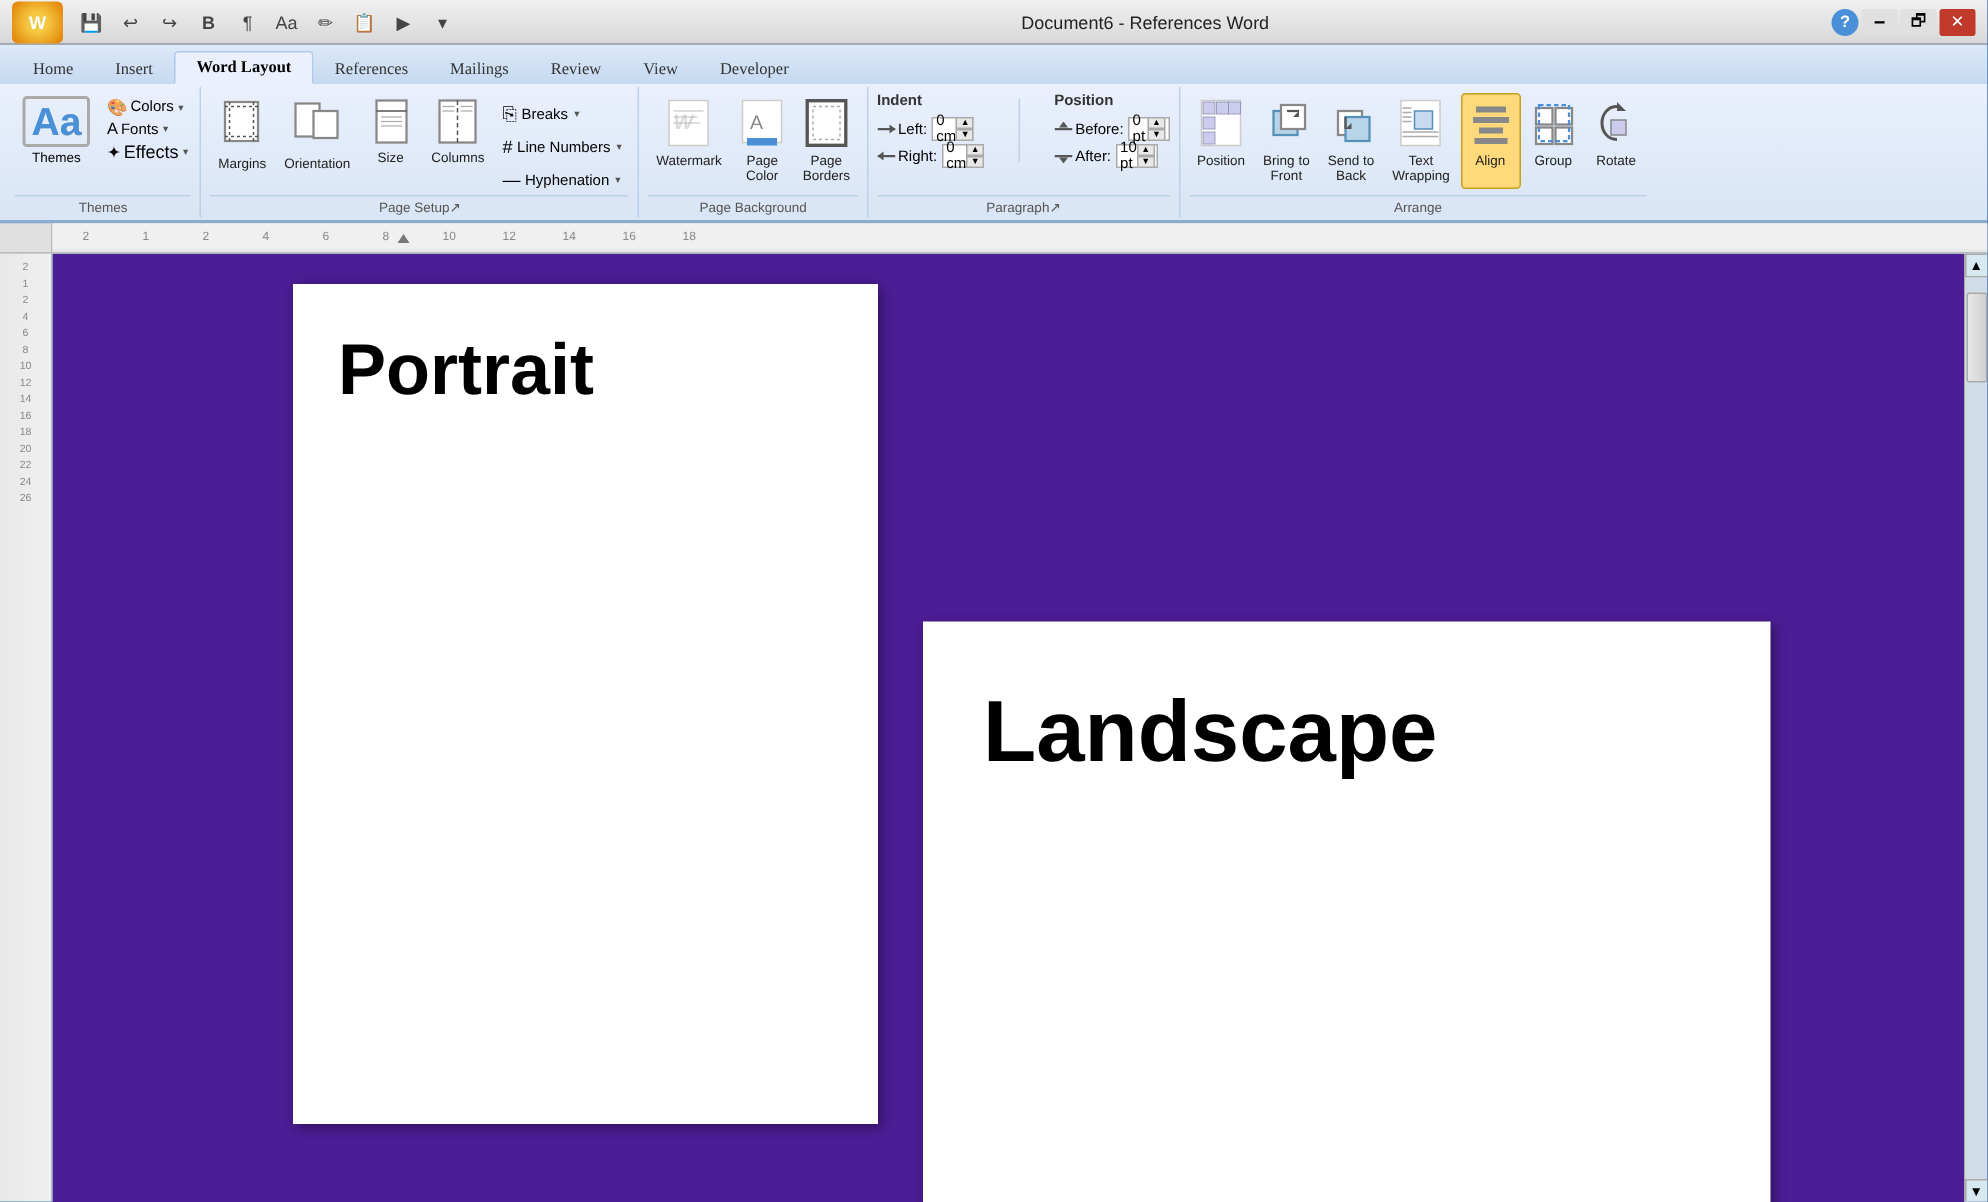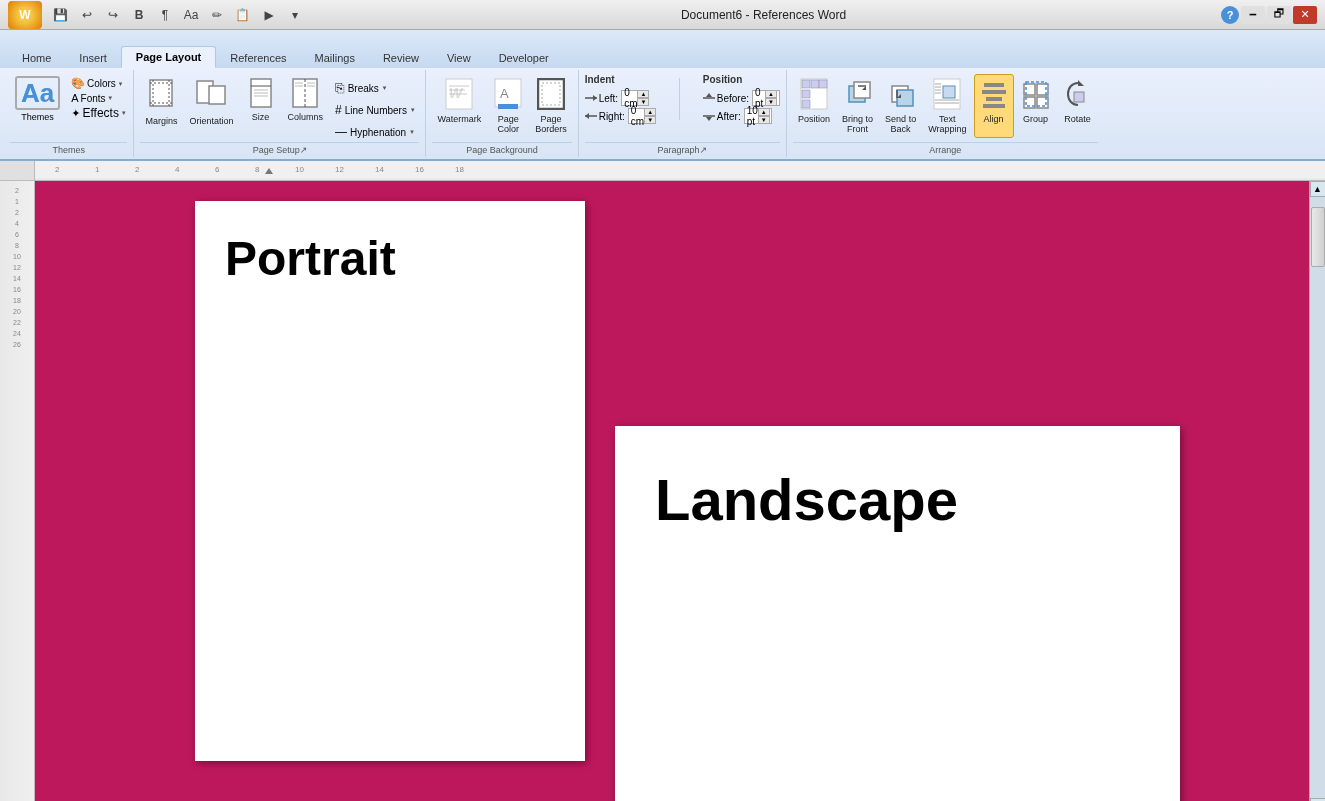--- a/index.html
+++ b/index.html
@@ -39,25 +39,26 @@
       display: flex; align-items: center; justify-content: center;
       font-size: 11px; cursor: pointer; border-radius: 2px;
     }
     .win-btn.minimize { background: #e0e0e0; }
     .win-btn.maximize { background: #e0e0e0; }
     .win-btn.close { background: #c0392b; color: white; }
 
     
     .ribbon-tabs {
       background: linear-gradient(to bottom, #dce9f8, #c5d9f0);
-      height: 38px;
+      height: 26px;
       display: flex;
       align-items: flex-end;
       padding-left: 8px;
       border-bottom: none;
+      font-family: Liberation Serif, serif;
     }
     .ribbon-tab {
       padding: 4px 14px;
       font-size: 11px;
       cursor: pointer;
       border-radius: 3px 3px 0 0;
       color: #333;
     }
     .ribbon-tab.active {
       background: #eaf0fc;
@@ -179,21 +180,21 @@
     .left-ruler {
       width: 35px;
       background: linear-gradient(to right, #e8e8e8, #f0f0f0);
       border-right: 1px solid #bbb;
       font-size: 8px; color: #666;
       display: flex; flex-direction: column;
       padding-top: 4px;
     }
     .canvas {
       flex: 1;
-      background: #be185d;
+      background: #4c1d95;
       overflow: auto;
       position: relative;
       padding: 9px 0;
     }
     .page {
       background: white;
       box-shadow: 2px 2px 8px rgba(0,0,0,0.4);
       position: absolute;
     }
     .page-portrait {
@@ -319,21 +320,21 @@
     <div class="help-btn">?</div>
     <div class="win-btn minimize">🗕</div>
     <div class="win-btn maximize">🗗</div>
     <div class="win-btn close">✕</div>
   </div>
 </div>
 
 <div class="ribbon-tabs">
   <div class="ribbon-tab">Home</div>
   <div class="ribbon-tab">Insert</div>
-  <div class="ribbon-tab active">Page Layout</div>
+  <div class="ribbon-tab active">Word Layout</div>
   <div class="ribbon-tab">References</div>
   <div class="ribbon-tab">Mailings</div>
   <div class="ribbon-tab">Review</div>
   <div class="ribbon-tab">View</div>
   <div class="ribbon-tab">Developer</div>
 </div>
 
 <div class="ribbon">
 
   <div class="themes-group">

